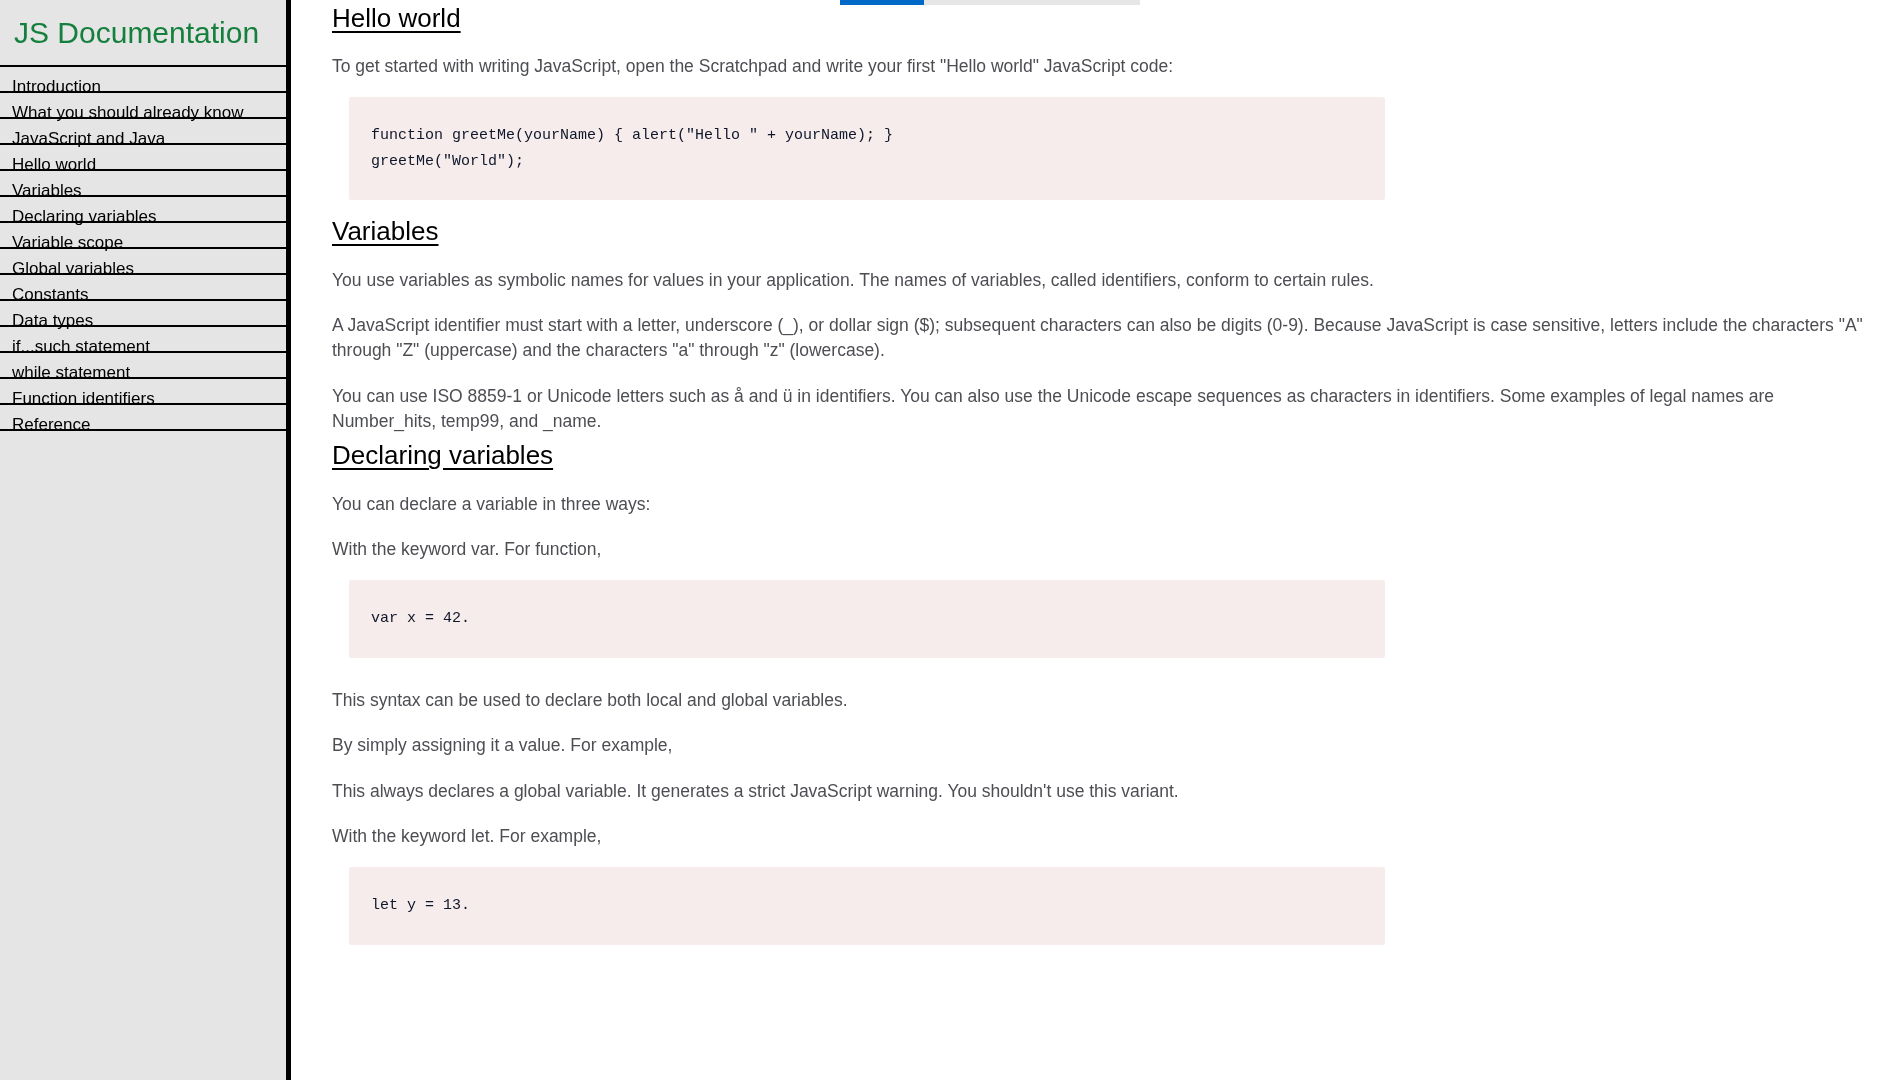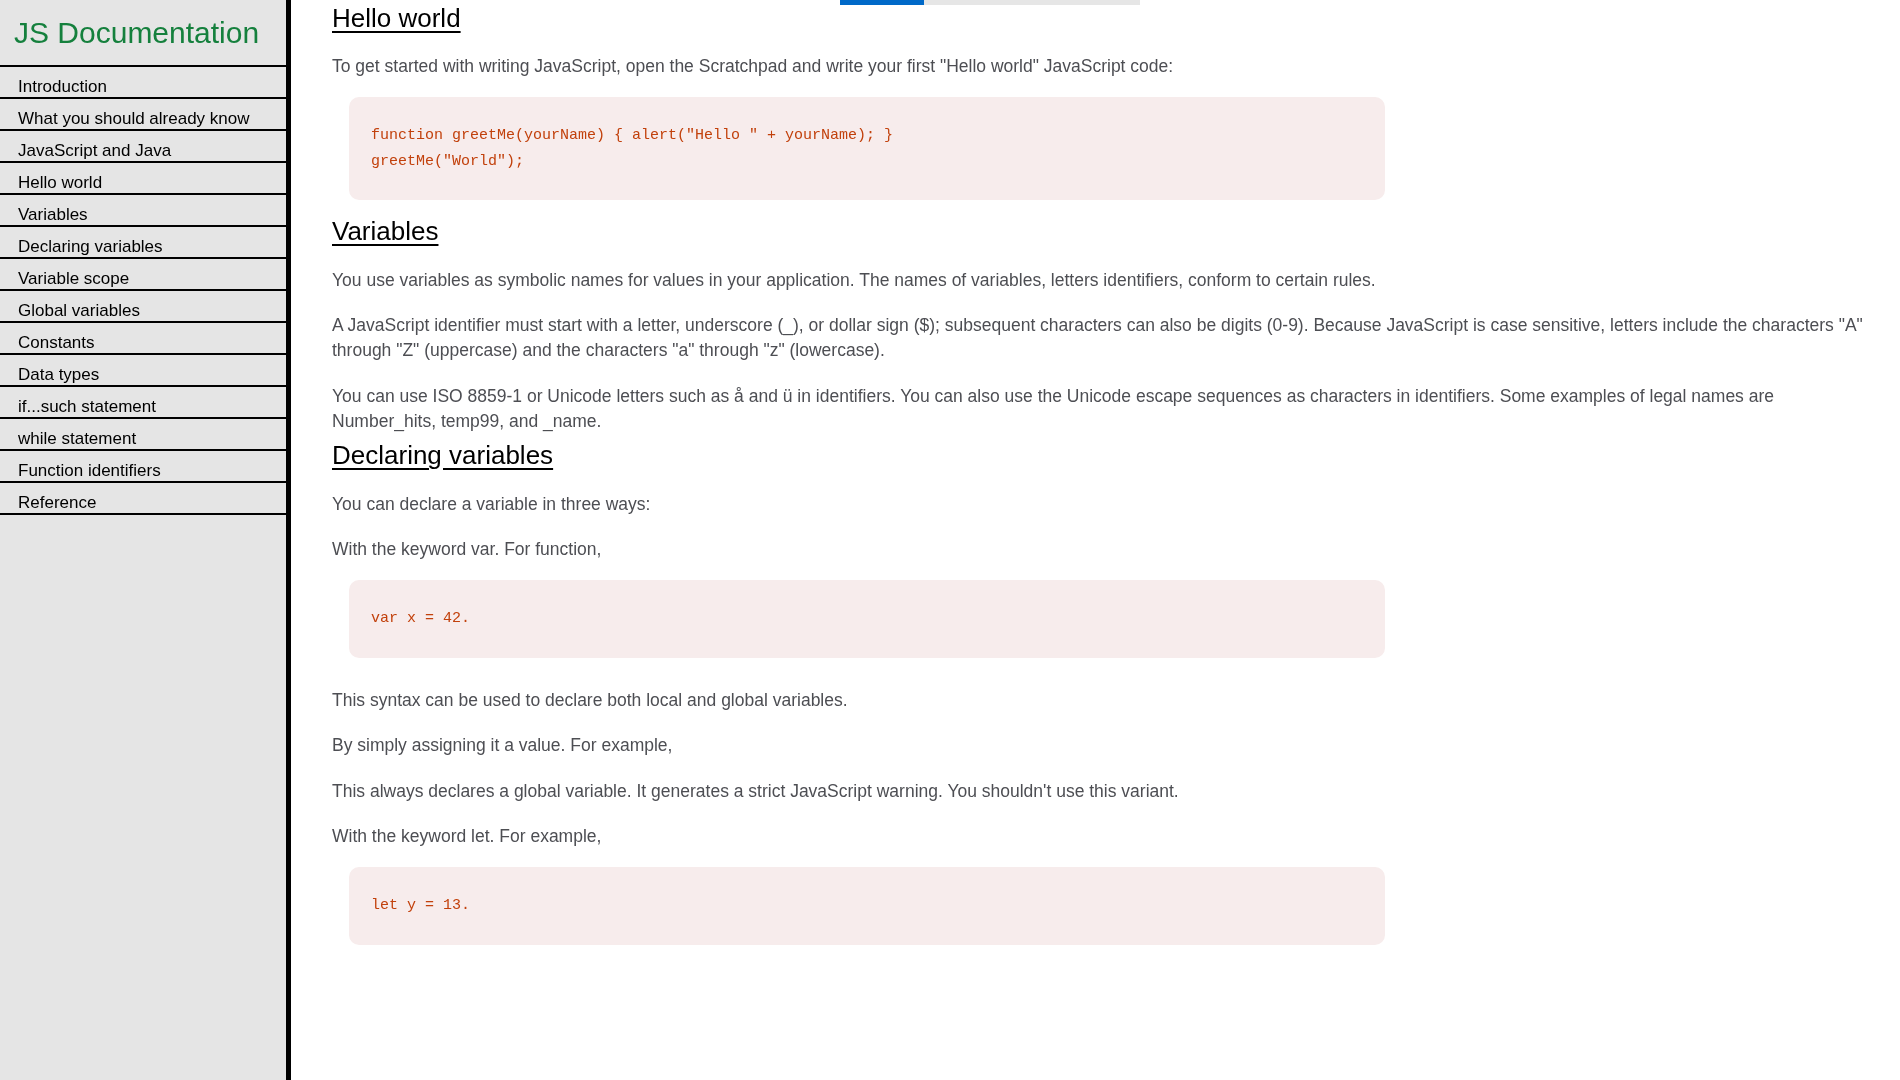--- a/index.html
+++ b/index.html
@@ -42,23 +42,23 @@
     font-weight: normal;
     padding: 16px 0 16px 14px;
     margin: 0;
     line-height: 1.1;
     border-bottom: 2px solid #000;
     background: #e5e5e5;
   }
   .nav-list { list-style: none; margin: 0; padding: 0; }
   .nav-item {
     display: block;
-    height: 32px;
+    height: 26px;
     line-height: 40px;
-    padding-left: 18px;
+    padding-left: 12px;
     font-size: 17px;
     color: #000;
     text-decoration: none;
     border-bottom: 2px solid #000;
     background: #e5e5e5;
     white-space: nowrap;
   }
   .nav-item:last-child { border-bottom: 2px solid #000; }
 
   
@@ -85,28 +85,28 @@
   .para {
     font-size: 17.5px;
     line-height: 1.45;
     color: #4d4e53;
     margin: 0;
     padding: 16px 0 4px 16px;
     max-width: 1570px;
   }
   .codeblock {
     background: #f7ecec;
-    border-radius: 10px;
+    border-radius: 2px;
     margin: 14px 0 14px 33px;
     padding: 26px 22px 26px 22px;
     width: 1036px;
     font-family: "Liberation Mono", "DejaVu Sans Mono", monospace;
     font-size: 15px;
     line-height: 1.7;
-    color: #c2410c;
+    color: #0f172a;
     white-space: pre;
   }
   .code-line { display: block; }
 </style>
 </head>
 <body>
 
 <div id="page">
 
   <div id="progress-track" style="background: rgb(230, 230, 230);">
@@ -162,21 +162,21 @@
   </nav>
 
   <main id="main">
       <section class="section">
         <h2 class="section-title first-title">Hello world</h2>
         <p class="para">To get started with writing JavaScript, open the Scratchpad and write your first "Hello world" JavaScript code:</p>
         <div class="codeblock"><span class="code-line">function greetMe(yourName) { alert("Hello " + yourName); }</span><span class="code-line">greetMe("World");</span></div>
       </section>
       <section class="section">
         <h2 class="section-title">Variables</h2>
-        <p class="para">You use variables as symbolic names for values in your application. The names of variables, letters identifiers, conform to certain rules.</p>
+        <p class="para">You use variables as symbolic names for values in your application. The names of variables, called identifiers, conform to certain rules.</p>
         <p class="para">A JavaScript identifier must start with a letter, underscore (_), or dollar sign ($); subsequent characters can also be digits (0-9). Because JavaScript is case sensitive, letters include the characters "A" through "Z" (uppercase) and the characters "a" through "z" (lowercase).</p>
         <p class="para">You can use ISO 8859-1 or Unicode letters such as å and ü in identifiers. You can also use the Unicode escape sequences as characters in identifiers. Some examples of legal names are Number_hits, temp99, and _name.</p>
       </section>
       <section class="section">
         <h2 class="section-title">Declaring variables</h2>
         <p class="para">You can declare a variable in three ways:</p>
         <p class="para">With the keyword var. For function,</p>
         <div class="codeblock"><span class="code-line">var x = 42.</span></div>
         <p class="para">This syntax can be used to declare both local and global variables.</p>
         <p class="para">By simply assigning it a value. For example,</p>

